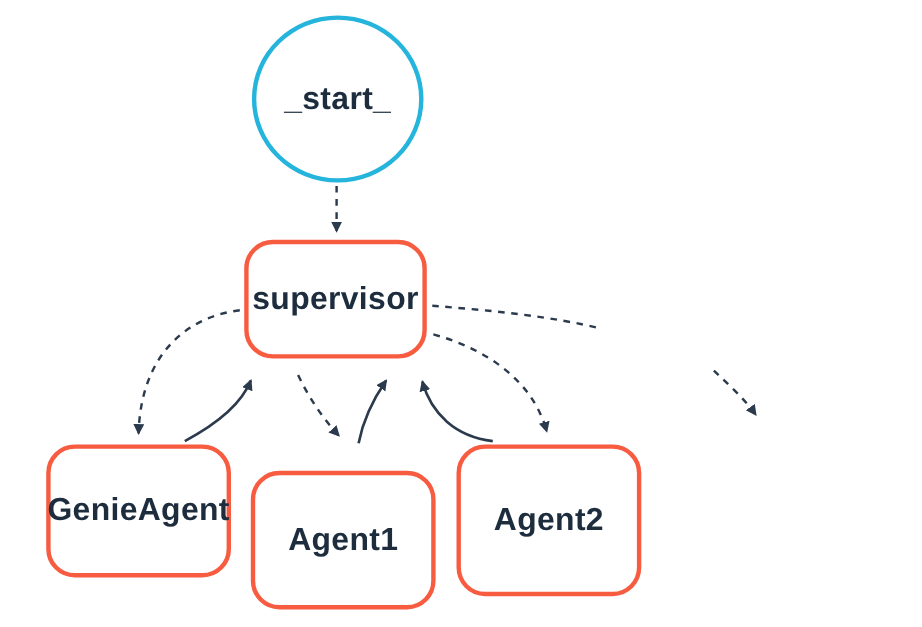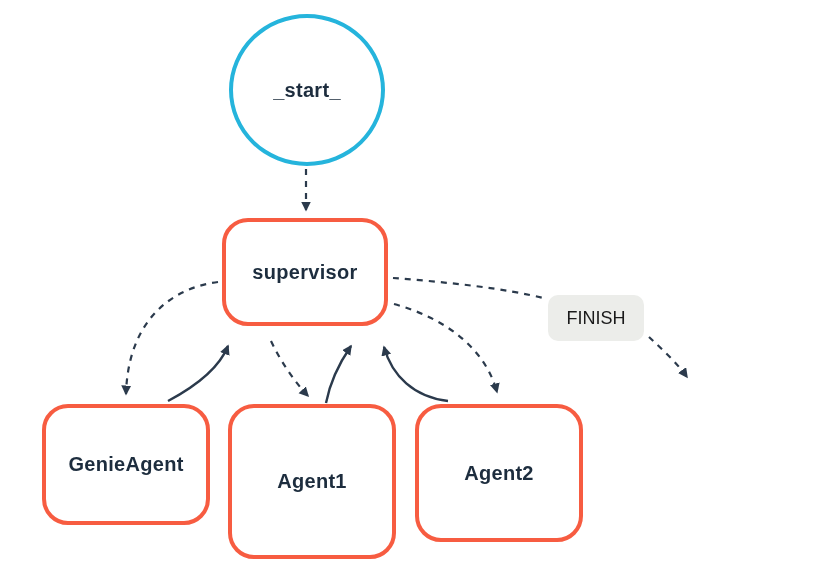--- a/index.html
+++ b/index.html
@@ -31,21 +31,21 @@
   .node.circle{
     border:4px solid var(--cyan);
     border-radius:50%;
   }
   .node.box{
     border:4px solid var(--orange);
     border-radius:26px;
   }
   .node-label{
     font-weight:bold;
-    font-size:20px;
+    font-size:29px;
     color:var(--label);
     letter-spacing:0.3px;
   }
   .edge-label{
     position:absolute;
     display:flex;align-items:center;justify-content:center;
     background:var(--finish-bg);
     border-radius:10px;
     font-size:18px;
     color:#1a1a1a;
@@ -79,24 +79,23 @@
   </div>
 
   <div class="node box" style="left:222px;top:218px;width:166px;height:108px">
     <span class="node-label">supervisor</span>
   </div>
 
   <div class="node box" style="left:42px;top:404px;width:168px;height:121px">
     <span class="node-label">GenieAgent</span>
   </div>
 
-  <div class="node box" style="left:228px;top:404px;width:168px;height:155px">
+  <div class="node box" style="left:228px;top:428px;width:168px;height:126px">
     <span class="node-label">Agent1</span>
   </div>
 
   <div class="node box" style="left:415px;top:404px;width:168px;height:138px">
     <span class="node-label">Agent2</span>
   </div>
 
 
-  <div class="edge-label" style="left:548px;top:295px;width:96px;height:46px">FINISH</div>
 
 </div>
 
 </body></html>

